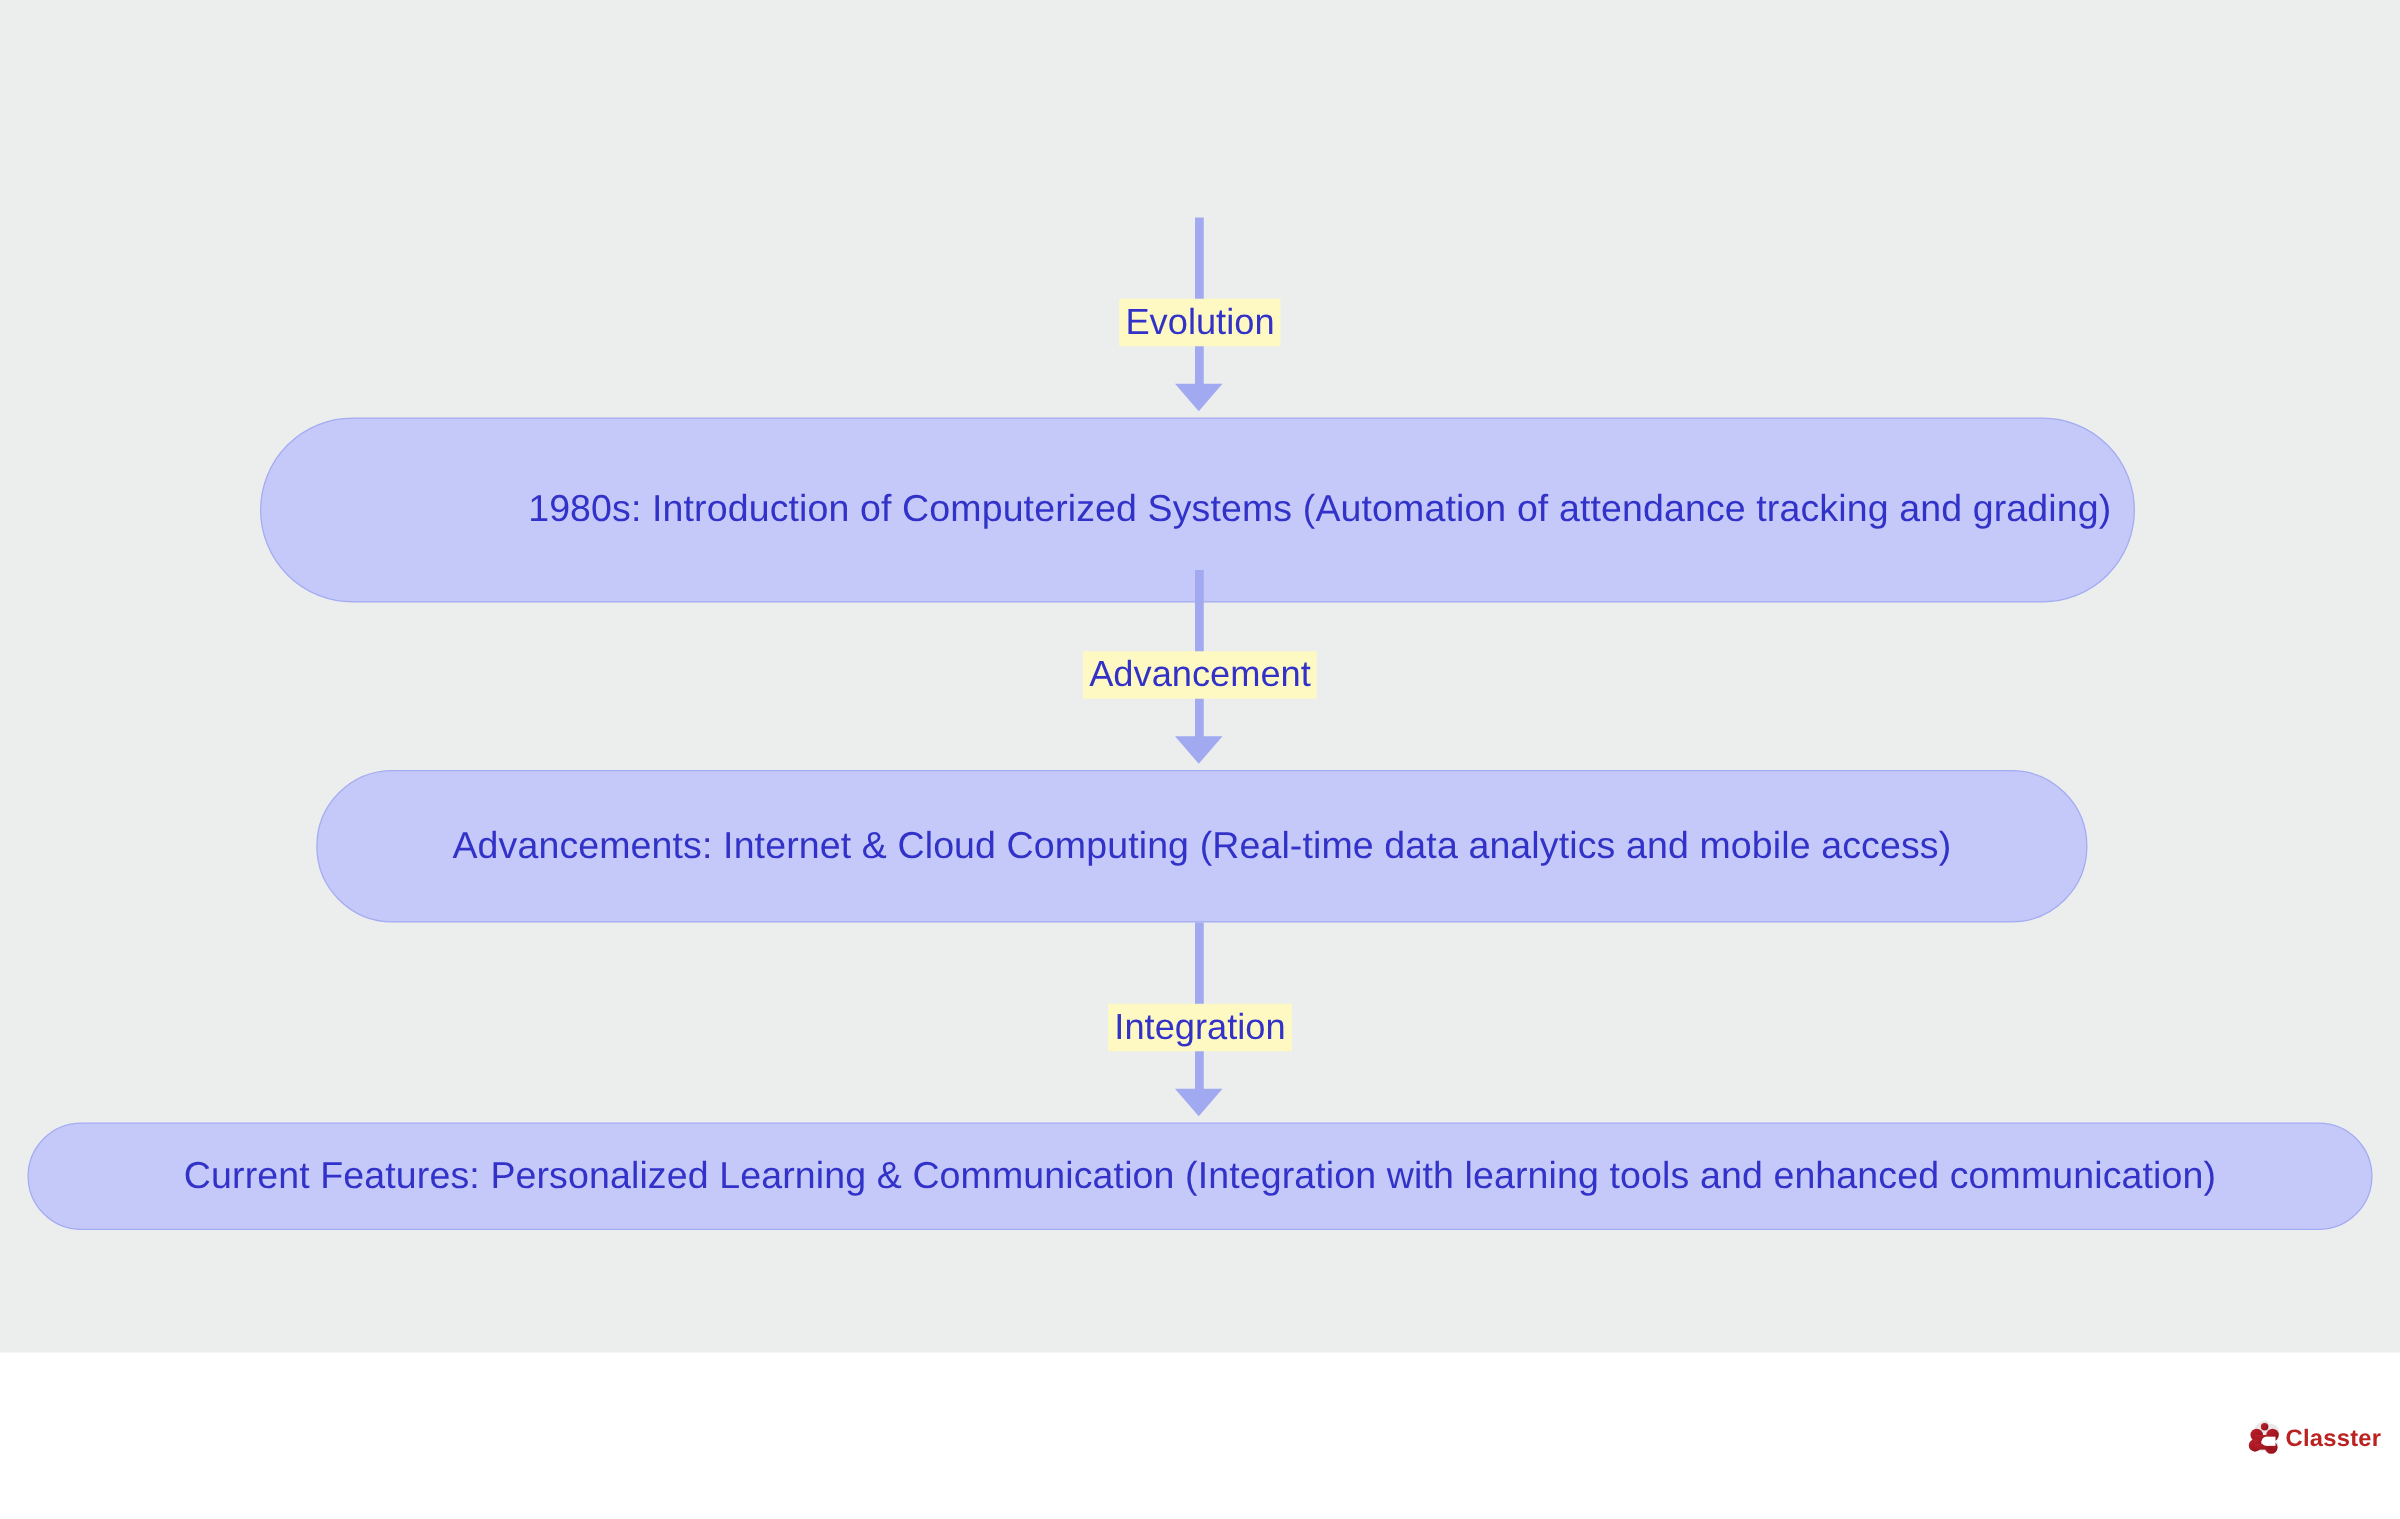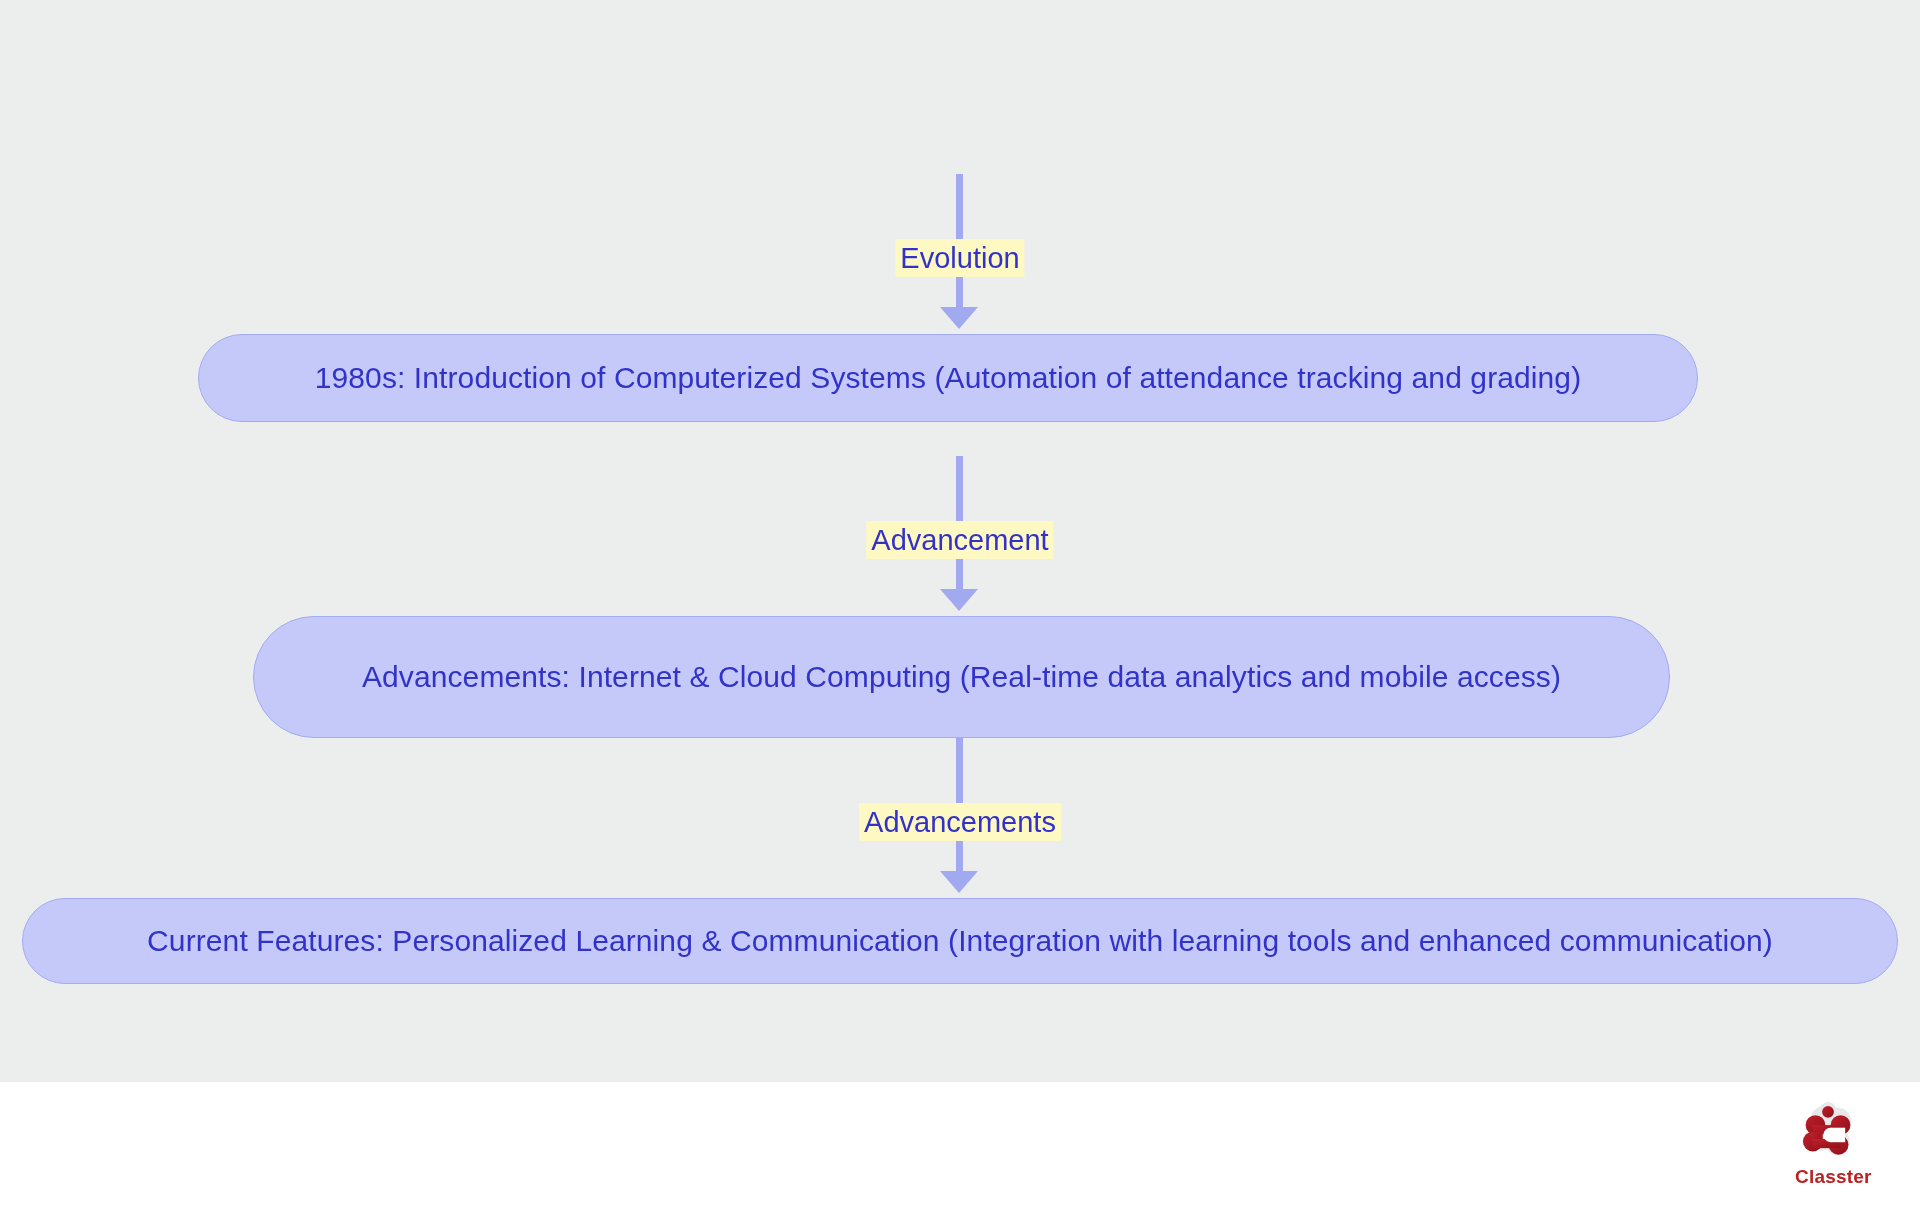--- a/index.html
+++ b/index.html
@@ -37,21 +37,21 @@
     color:#3232c8;
     font-size:30px;
     font-weight:400;
     letter-spacing:0.1px;
     line-height:1.15;
     white-space:nowrap;
     padding:0 18px;
   }
   
   #node-0 { left:335px;  top:52px;  width:1252px; height:122px; }
-  #node-1 { left:198px;  top:334px; width:1500px; height:88px; }
+  #node-1 { left:208px;  top:334px; width:1500px; height:148px;justify-content:flex-end; }
   #node-2 { left:253px;  top:616px; width:1417px; height:122px; }
   #node-3 { left:22px;   top:898px; width:1876px; height:86px; }
 
   
   .edge-line {
     position:absolute;
     left:956px;
     width:7px;
     background:#a1a9f1;
   }
@@ -84,22 +84,22 @@
   #edge-label-0 { left:960px; top:239px; }
   #edge-label-1 { left:960px; top:521px; }
   #edge-label-2 { left:960px; top:803px; }
 
   
   #brand {
     position:absolute;
     left:1795px; top:1098px;
     width:110px; height:105px;
     display:flex;
-    flex-direction:column;
-    align-items:flex-start;
+    flex-direction:row;
+    align-items:center;
     justify-content:flex-start;
   }
   #brand-mark { width:66px; height:66px; display:block; }
   #brand-name {
     color:#bb2222;
     font-size:19px;
     font-weight:bold;
     letter-spacing:0.2px;
     margin-top:2px;
   }
@@ -125,21 +125,21 @@
     <div class="edge-line" id="edge-line-1"></div>
     <div class="edge-arrow" id="edge-arrow-1"></div>
     <div class="edge-label" id="edge-label-1">Advancement</div>
 
     <div class="node" id="node-2">
       <span class="node-label">Advancements: Internet &amp; Cloud Computing (Real-time data analytics and mobile access)</span>
     </div>
 
     <div class="edge-line" id="edge-line-2"></div>
     <div class="edge-arrow" id="edge-arrow-2"></div>
-    <div class="edge-label" id="edge-label-2">Advancements</div>
+    <div class="edge-label" id="edge-label-2">Integration</div>
 
     <div class="node" id="node-3">
       <span class="node-label">Current Features: Personalized Learning &amp; Communication (Integration with learning tools and enhanced communication)</span>
     </div>
 
   </div>
 
   <div id="brand">
     <svg id="brand-mark" viewBox="0 0 100 100">
       <defs>

